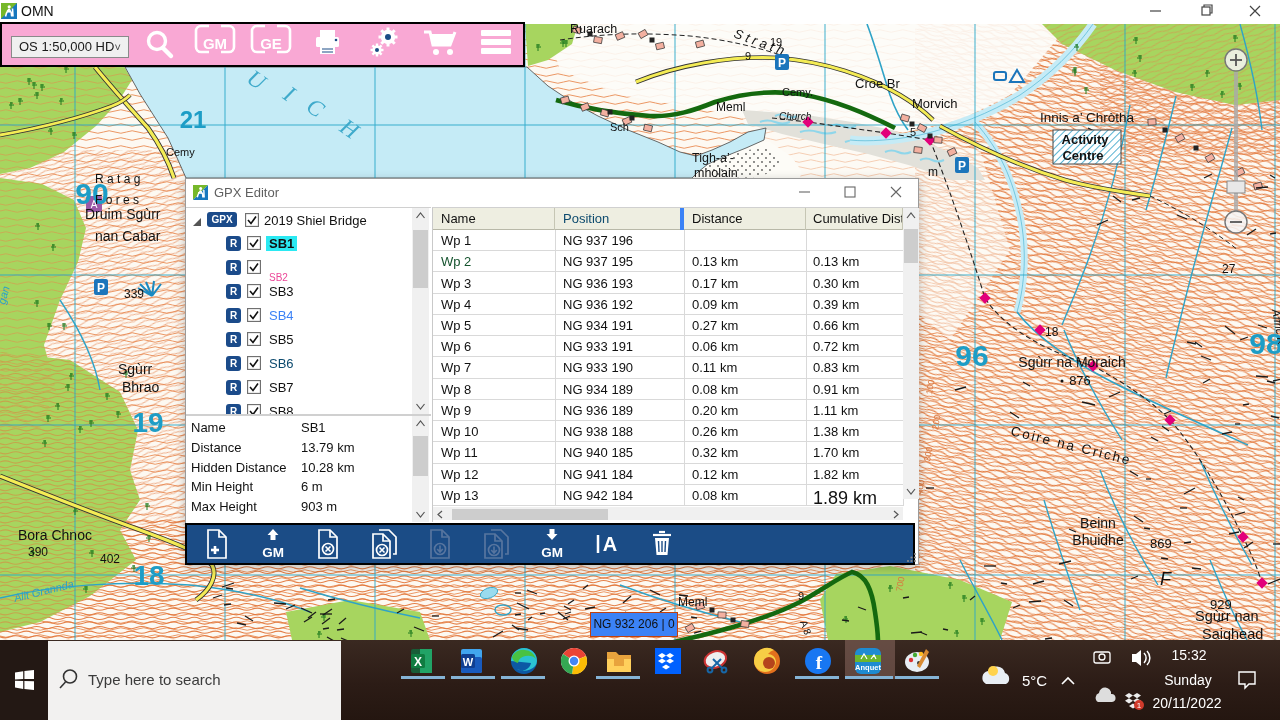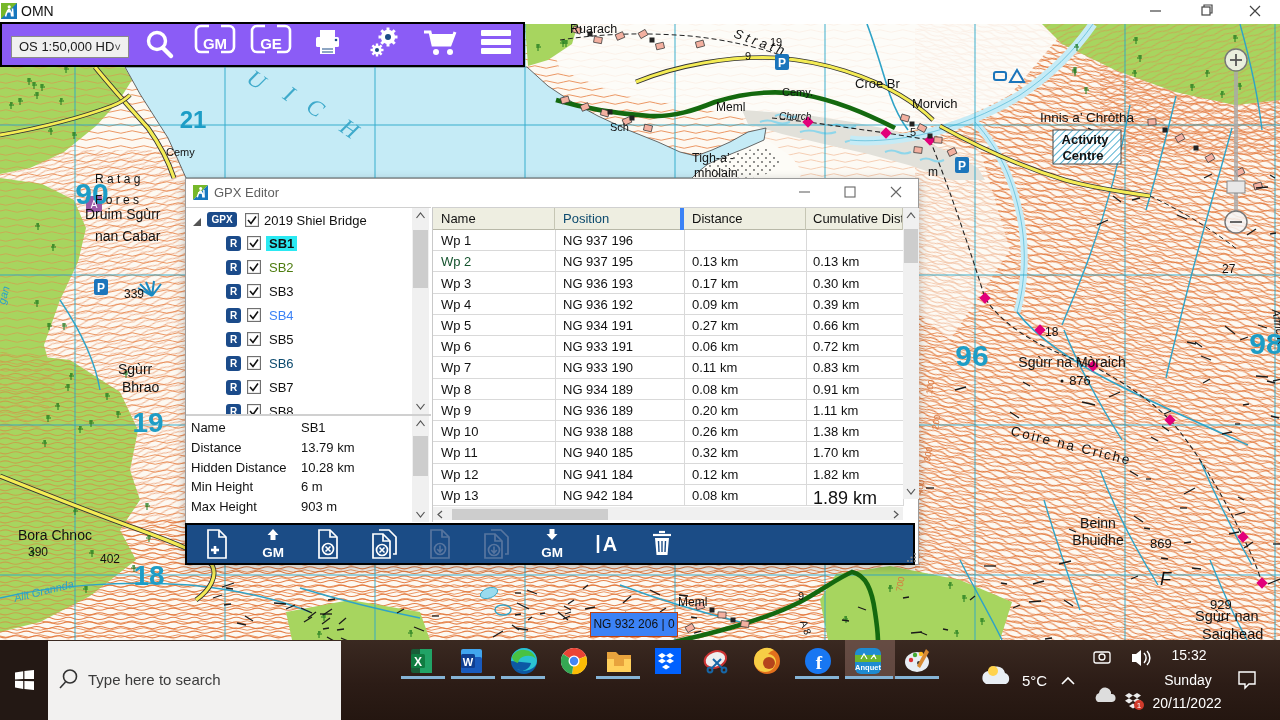--- a/index.html
+++ b/index.html
@@ -686,21 +686,21 @@
  <svg width="200" height="22" style="position:absolute;left:1080px;top:0">
   <g stroke="#444" stroke-width="1.2" fill="none">
    <line x1="70" y1="11" x2="81" y2="11"></line>
    <rect x="122" y="7" width="8" height="8"></rect>
           <path d="M124,7 v-2 h8 v8 h-2"></path>
    <path d="M170,6 l10,10 M180,6 l-10,10"></path>
   </g>
  </svg>
 </div>
 
-<div class="abs" style="left:0;top:22px;width:525px;height:45px;background:#8b5cf6;border:2px solid #000">
+<div class="abs" style="left:0;top:22px;width:525px;height:45px;background:#f9a8d4;border:2px solid #000">
  <div class="abs" style="left:9px;top:12px;width:118px;height:22px;background:#f0f0f0;border:1px solid #8a8a8a;font-size:13px;color:#1a1a1a;line-height:20px;padding-left:7px">OS 1:50,000 HD<span style="position:absolute;right:7px;top:0;color:#444;font-size:11px">˅</span></div>
  <svg width="525" height="45" style="position:absolute;left:-2px;top:-2px">
   <g stroke="#fff" fill="none">
    <circle cx="157" cy="19" r="8.5" stroke-width="3.4"></circle>
           <line x1="163" y1="26" x2="171" y2="34" stroke-width="4.5" stroke-linecap="round"></line>
   </g>
   <g font-family="Liberation Sans,sans-serif" font-weight="bold" font-size="15" fill="#fff" text-anchor="middle">
    <text x="215" y="27">GM</text>
           <text x="271" y="27">GE</text>
   </g>
@@ -786,21 +786,21 @@
 <svg width="14" height="14" style="position:absolute;left:61px;top:28px">
           <rect x="0.5" y="0.5" width="13" height="13" fill="#fff" stroke="#707070" stroke-width="1.3"></rect>
           <path d="M3,7 l3,3.5 l5,-7" stroke="#111" stroke-width="1.6" fill="none"></path>
         </svg>
 <span class="abs" style="left:80px;top:28px;font-size:13px;color:#111;background:#2be9f2;font-weight:bold;padding:0 3px">SB1</span>
 <div class="abs" style="left:40px;top:52px;width:15px;height:15px;background:#1b4b8a;border-radius:3px;color:#fff;font-size:10px;font-weight:bold;text-align:center;line-height:15px">R</div>
 <svg width="14" height="14" style="position:absolute;left:61px;top:52px">
           <rect x="0.5" y="0.5" width="13" height="13" fill="#fff" stroke="#707070" stroke-width="1.3"></rect>
           <path d="M3,7 l3,3.5 l5,-7" stroke="#111" stroke-width="1.6" fill="none"></path>
         </svg>
-<span class="abs" style="left:80px;top:52px;font-size:13px;color:#4d7c0f;padding:0 3px">SB2</span>
+<span class="abs" style="left:80px;top:64px;font-size:10px;color:#ec4899;padding:0 3px">SB2</span>
 <div class="abs" style="left:40px;top:76px;width:15px;height:15px;background:#1b4b8a;border-radius:3px;color:#fff;font-size:10px;font-weight:bold;text-align:center;line-height:15px">R</div>
 <svg width="14" height="14" style="position:absolute;left:61px;top:76px">
           <rect x="0.5" y="0.5" width="13" height="13" fill="#fff" stroke="#707070" stroke-width="1.3"></rect>
           <path d="M3,7 l3,3.5 l5,-7" stroke="#111" stroke-width="1.6" fill="none"></path>
         </svg>
 <span class="abs" style="left:80px;top:76px;font-size:13px;color:#111;padding:0 3px">SB3</span>
 <div class="abs" style="left:40px;top:100px;width:15px;height:15px;background:#1b4b8a;border-radius:3px;color:#fff;font-size:10px;font-weight:bold;text-align:center;line-height:15px">R</div>
 <svg width="14" height="14" style="position:absolute;left:61px;top:100px">
           <rect x="0.5" y="0.5" width="13" height="13" fill="#fff" stroke="#707070" stroke-width="1.3"></rect>
           <path d="M3,7 l3,3.5 l5,-7" stroke="#111" stroke-width="1.6" fill="none"></path>

